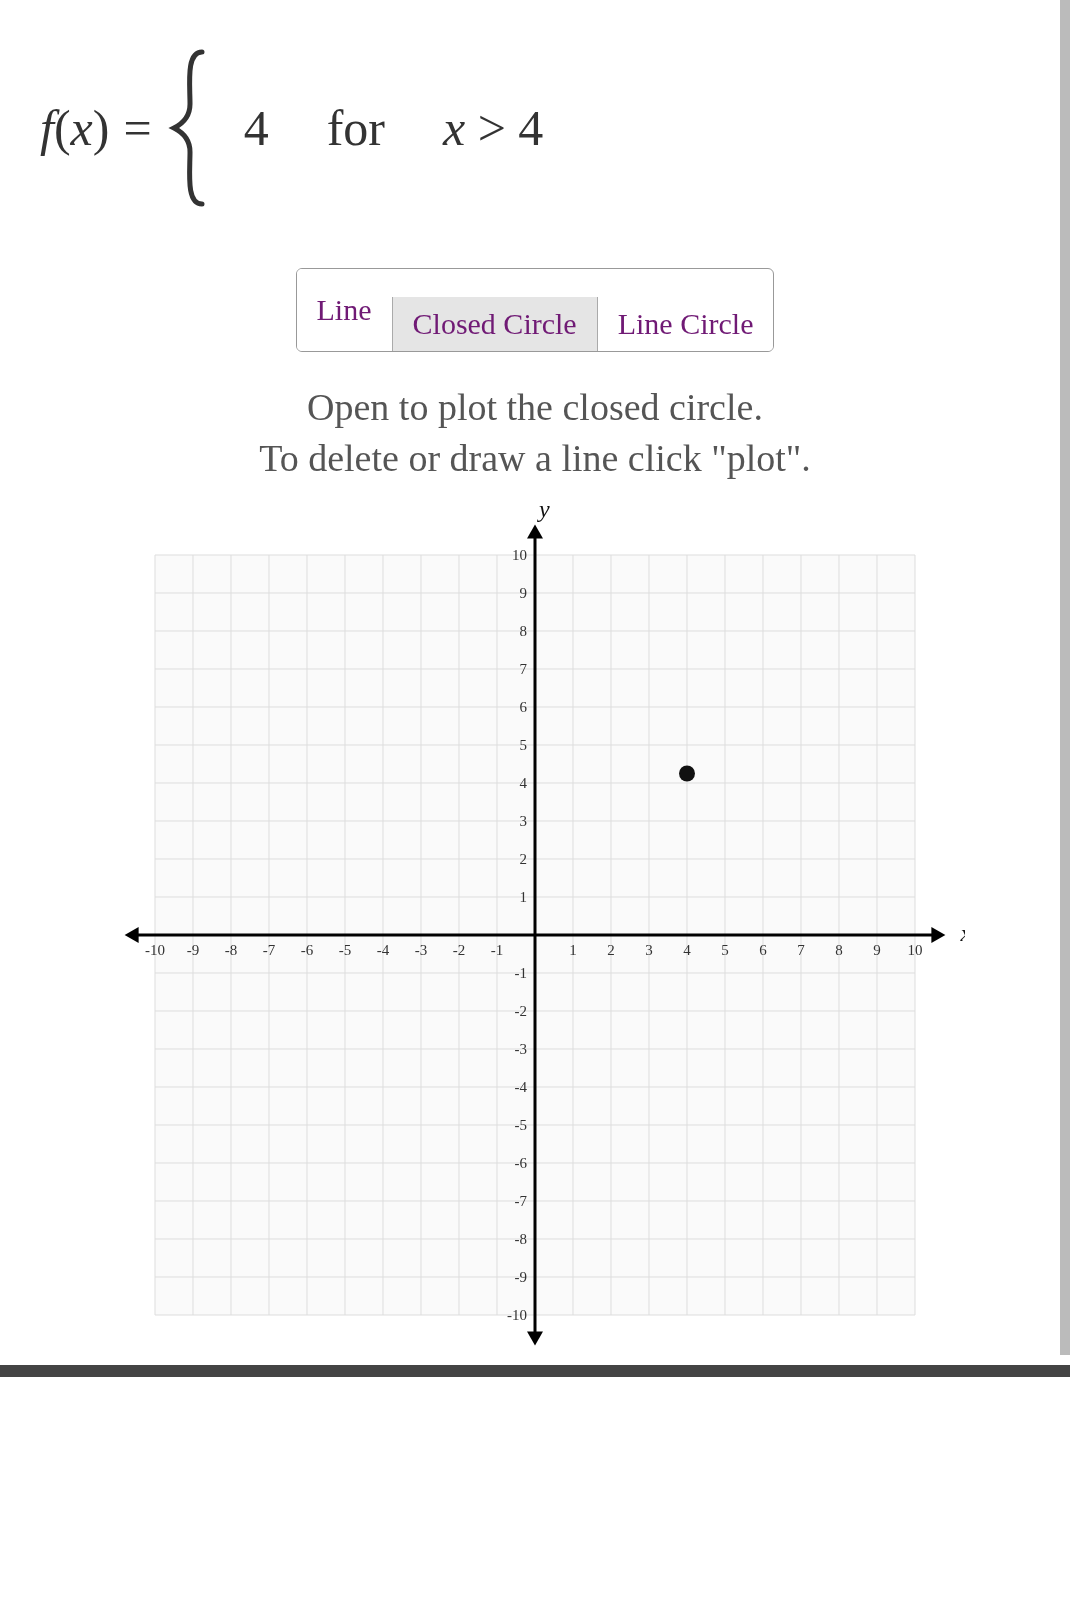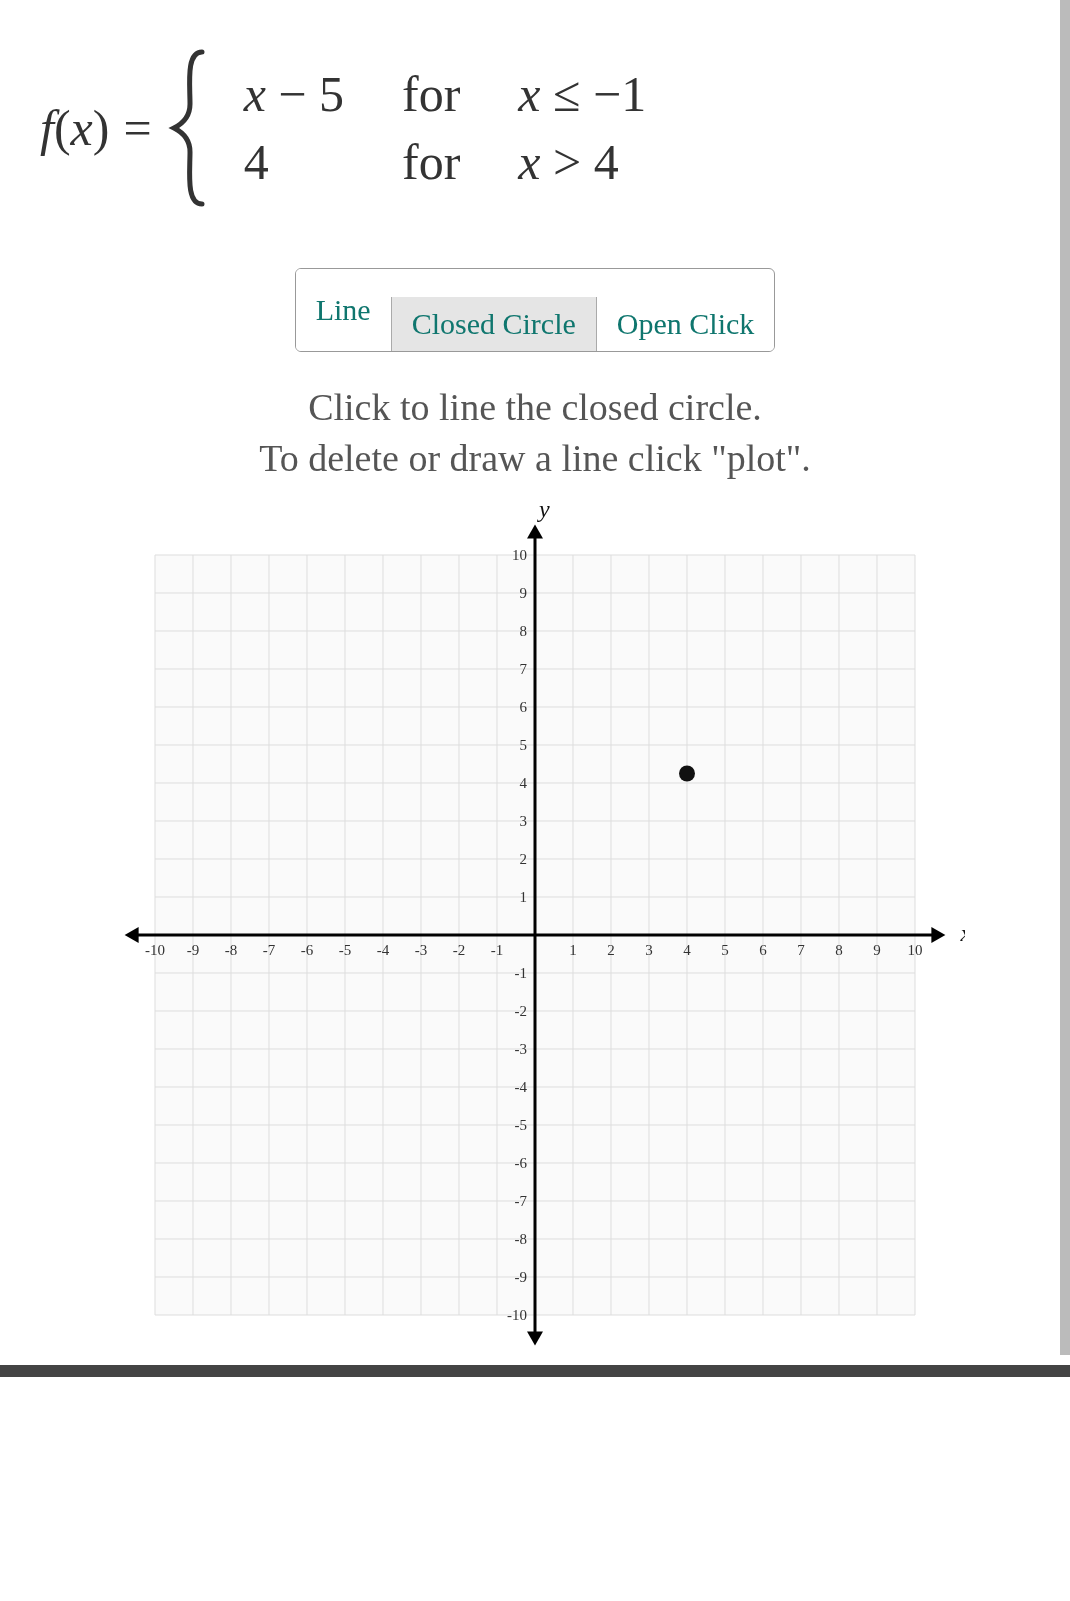--- a/index.html
+++ b/index.html
@@ -70,21 +70,21 @@
   .tool-group {
     display: inline-flex;
     border: 1px solid #999;
     border-radius: 6px;
     overflow: hidden;
     background: #fff;
   }
   .tool-btn {
     font-family: Georgia, serif;
     font-size: 30px;
-    color: #0f766e;
+    color: #701a75;
     padding: 10px 20px;
     background: #fff;
     border: none;
     cursor: pointer;
   }
   .tool-btn + .tool-btn { border-left: 1px solid #aaa; margin-top: 28px; }
   .tool-btn.active { background: #e5e5e5; }
   
   .instruction {
     text-align: center;
@@ -122,45 +122,40 @@
       <span>x</span>
       <span class="paren">)</span>
     </span>
     <span class="eq-eq">=</span>
     <span class="eq-rhs">
       <svg class="brace-svg" viewBox="0 0 40 160">
         <path d="M32 4 C16 4 20 36 20 56 C20 72 8 78 4 80 C8 82 20 88 20 104 C20 124 16 156 32 156" fill="none" stroke="#333" stroke-width="5" stroke-linecap="round"></path>
       </svg>
       <table class="cases-table">
         <tbody>
-            <tr>
-          <td><span class="it">x</span><span class="rm"> − 5</span></td>
-          <td class="rm">for</td>
-          <td><span class="it">x</span><span class="rm"> ≤ −1</span></td>
-        </tr>
         <tr>
           <td><span class="it"></span><span class="rm">4</span></td>
           <td class="rm">for</td>
           <td><span class="it">x</span><span class="rm"> &gt; 4</span></td>
         </tr>
       </tbody>
         </table>
     </span>
   </div>
 
   <div class="toolbar">
     <div class="tool-group">
       <button class="tool-btn">Line</button>
       <button class="tool-btn active">Closed Circle</button>
-      <button class="tool-btn">Open Click</button>
+      <button class="tool-btn">Line Circle</button>
     </div>
   </div>
 
   <div class="instruction">
-    <div>Click to line the closed circle.</div>
+    <div>Open to plot the closed circle.</div>
     <div>To delete or draw a line click "plot".</div>
   </div>
 
   <div class="graph-wrap">
     <svg class="graph-svg" viewBox="0 0 860 860">
       <g id="graph-g">
           <rect x="50" y="50" width="760" height="760" class="grid-bg"></rect>
           <line x1="50" y1="50" x2="50" y2="810" class="grid-line"></line>
           <line x1="50" y1="50" x2="810" y2="50" class="grid-line"></line>
           <line x1="88" y1="50" x2="88" y2="810" class="grid-line"></line>

